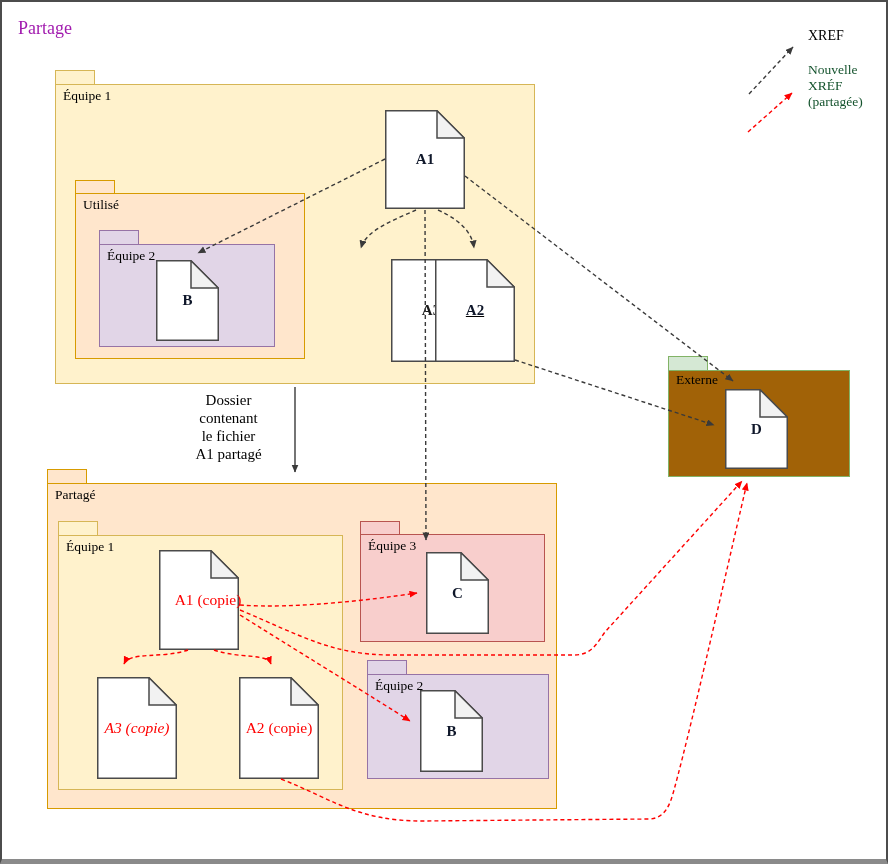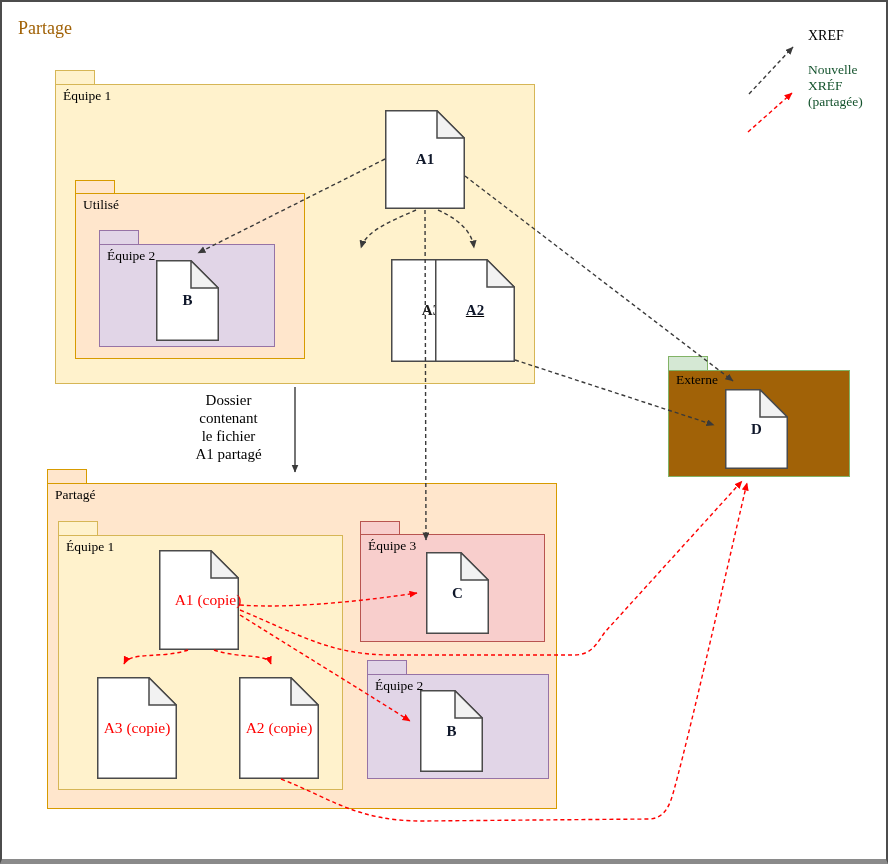--- a/index.html
+++ b/index.html
@@ -26,21 +26,21 @@
   .pink.folder-body{background:#F8CECC;border-color:#B85450;}
   .green.folder-tab{background:#D5E8D4;border-color:#82B366;}
   .green.folder-body{background:#a16207;border-color:#82B366;}
   
   .file{position:absolute;display:flex;align-items:center;justify-content:center;z-index:10;}
   .file svg{position:absolute;inset:0;}
   .file .flabel{position:relative;z-index:2;font-size:15px;font-weight:bold;color:#0f172a;white-space:nowrap;}
   .file .flabel.black{color:#1a1a1a;}
   .file .flabel.redcopy{color:#FE0000;font-weight:normal;font-size:15.5px;}
   
-  #title{position:absolute;left:16px;top:16px;font-size:18px;color:#a16207;z-index:20;}
+  #title{position:absolute;left:16px;top:16px;font-size:18px;color:#a21caf;z-index:20;}
   #annotation{position:absolute;left:163px;top:389px;width:127px;text-align:center;font-size:15px;line-height:18px;color:#000;z-index:20;}
   #legend-xref{position:absolute;left:806px;top:26px;font-size:14px;color:#000;z-index:20;}
   #legend-newxref{position:absolute;left:806px;top:60px;font-size:13.5px;line-height:16px;color:#14532d;z-index:20;}
   
   #arrows{position:absolute;left:0;top:0;z-index:50;pointer-events:none;}
   .blk{stroke:#3a3a3a;fill:none;stroke-width:1.4;}
   .red{stroke:#FE0000;fill:none;stroke-width:1.4;}
   .dash{stroke-dasharray:4 3;}
 </style>
 </head>
@@ -123,21 +123,21 @@
   </div>
 
   <div class="file" style="left:157px;top:548px;width:98px;height:100px;">
     <svg width="80" height="100" viewBox="0 0 80 100">
       <path d="M0.75,0.75 L52,0.75 L79.25,28 L79.25,99.25 L0.75,99.25 Z" fill="#ffffff" stroke="#4a4a4a" stroke-width="1.5"></path>
       <path d="M52,0.75 L79.25,28 L52,28 Z" fill="#f2f2f2" stroke="#4a4a4a" stroke-width="1.5"></path>
     </svg>
     <span class="flabel redcopy">A1 (copie)</span>
   </div>
 
-  <div class="file" style="left:95px;top:675px;width:80px;height:102px;">
+  <div class="file" style="left:95px;top:675px;width:80px;height:102px;font-style:italic;">
     <svg width="80" height="102" viewBox="0 0 80 102">
       <path d="M0.75,0.75 L52,0.75 L79.25,28 L79.25,101.25 L0.75,101.25 Z" fill="#ffffff" stroke="#4a4a4a" stroke-width="1.5"></path>
       <path d="M52,0.75 L79.25,28 L52,28 Z" fill="#f2f2f2" stroke="#4a4a4a" stroke-width="1.5"></path>
     </svg>
     <span class="flabel redcopy">A3 (copie)</span>
   </div>
 
   <div class="file" style="left:237px;top:675px;width:80px;height:102px;text-align:right;">
     <svg width="80" height="102" viewBox="0 0 80 102">
       <path d="M0.75,0.75 L52,0.75 L79.25,28 L79.25,101.25 L0.75,101.25 Z" fill="#ffffff" stroke="#4a4a4a" stroke-width="1.5"></path>

